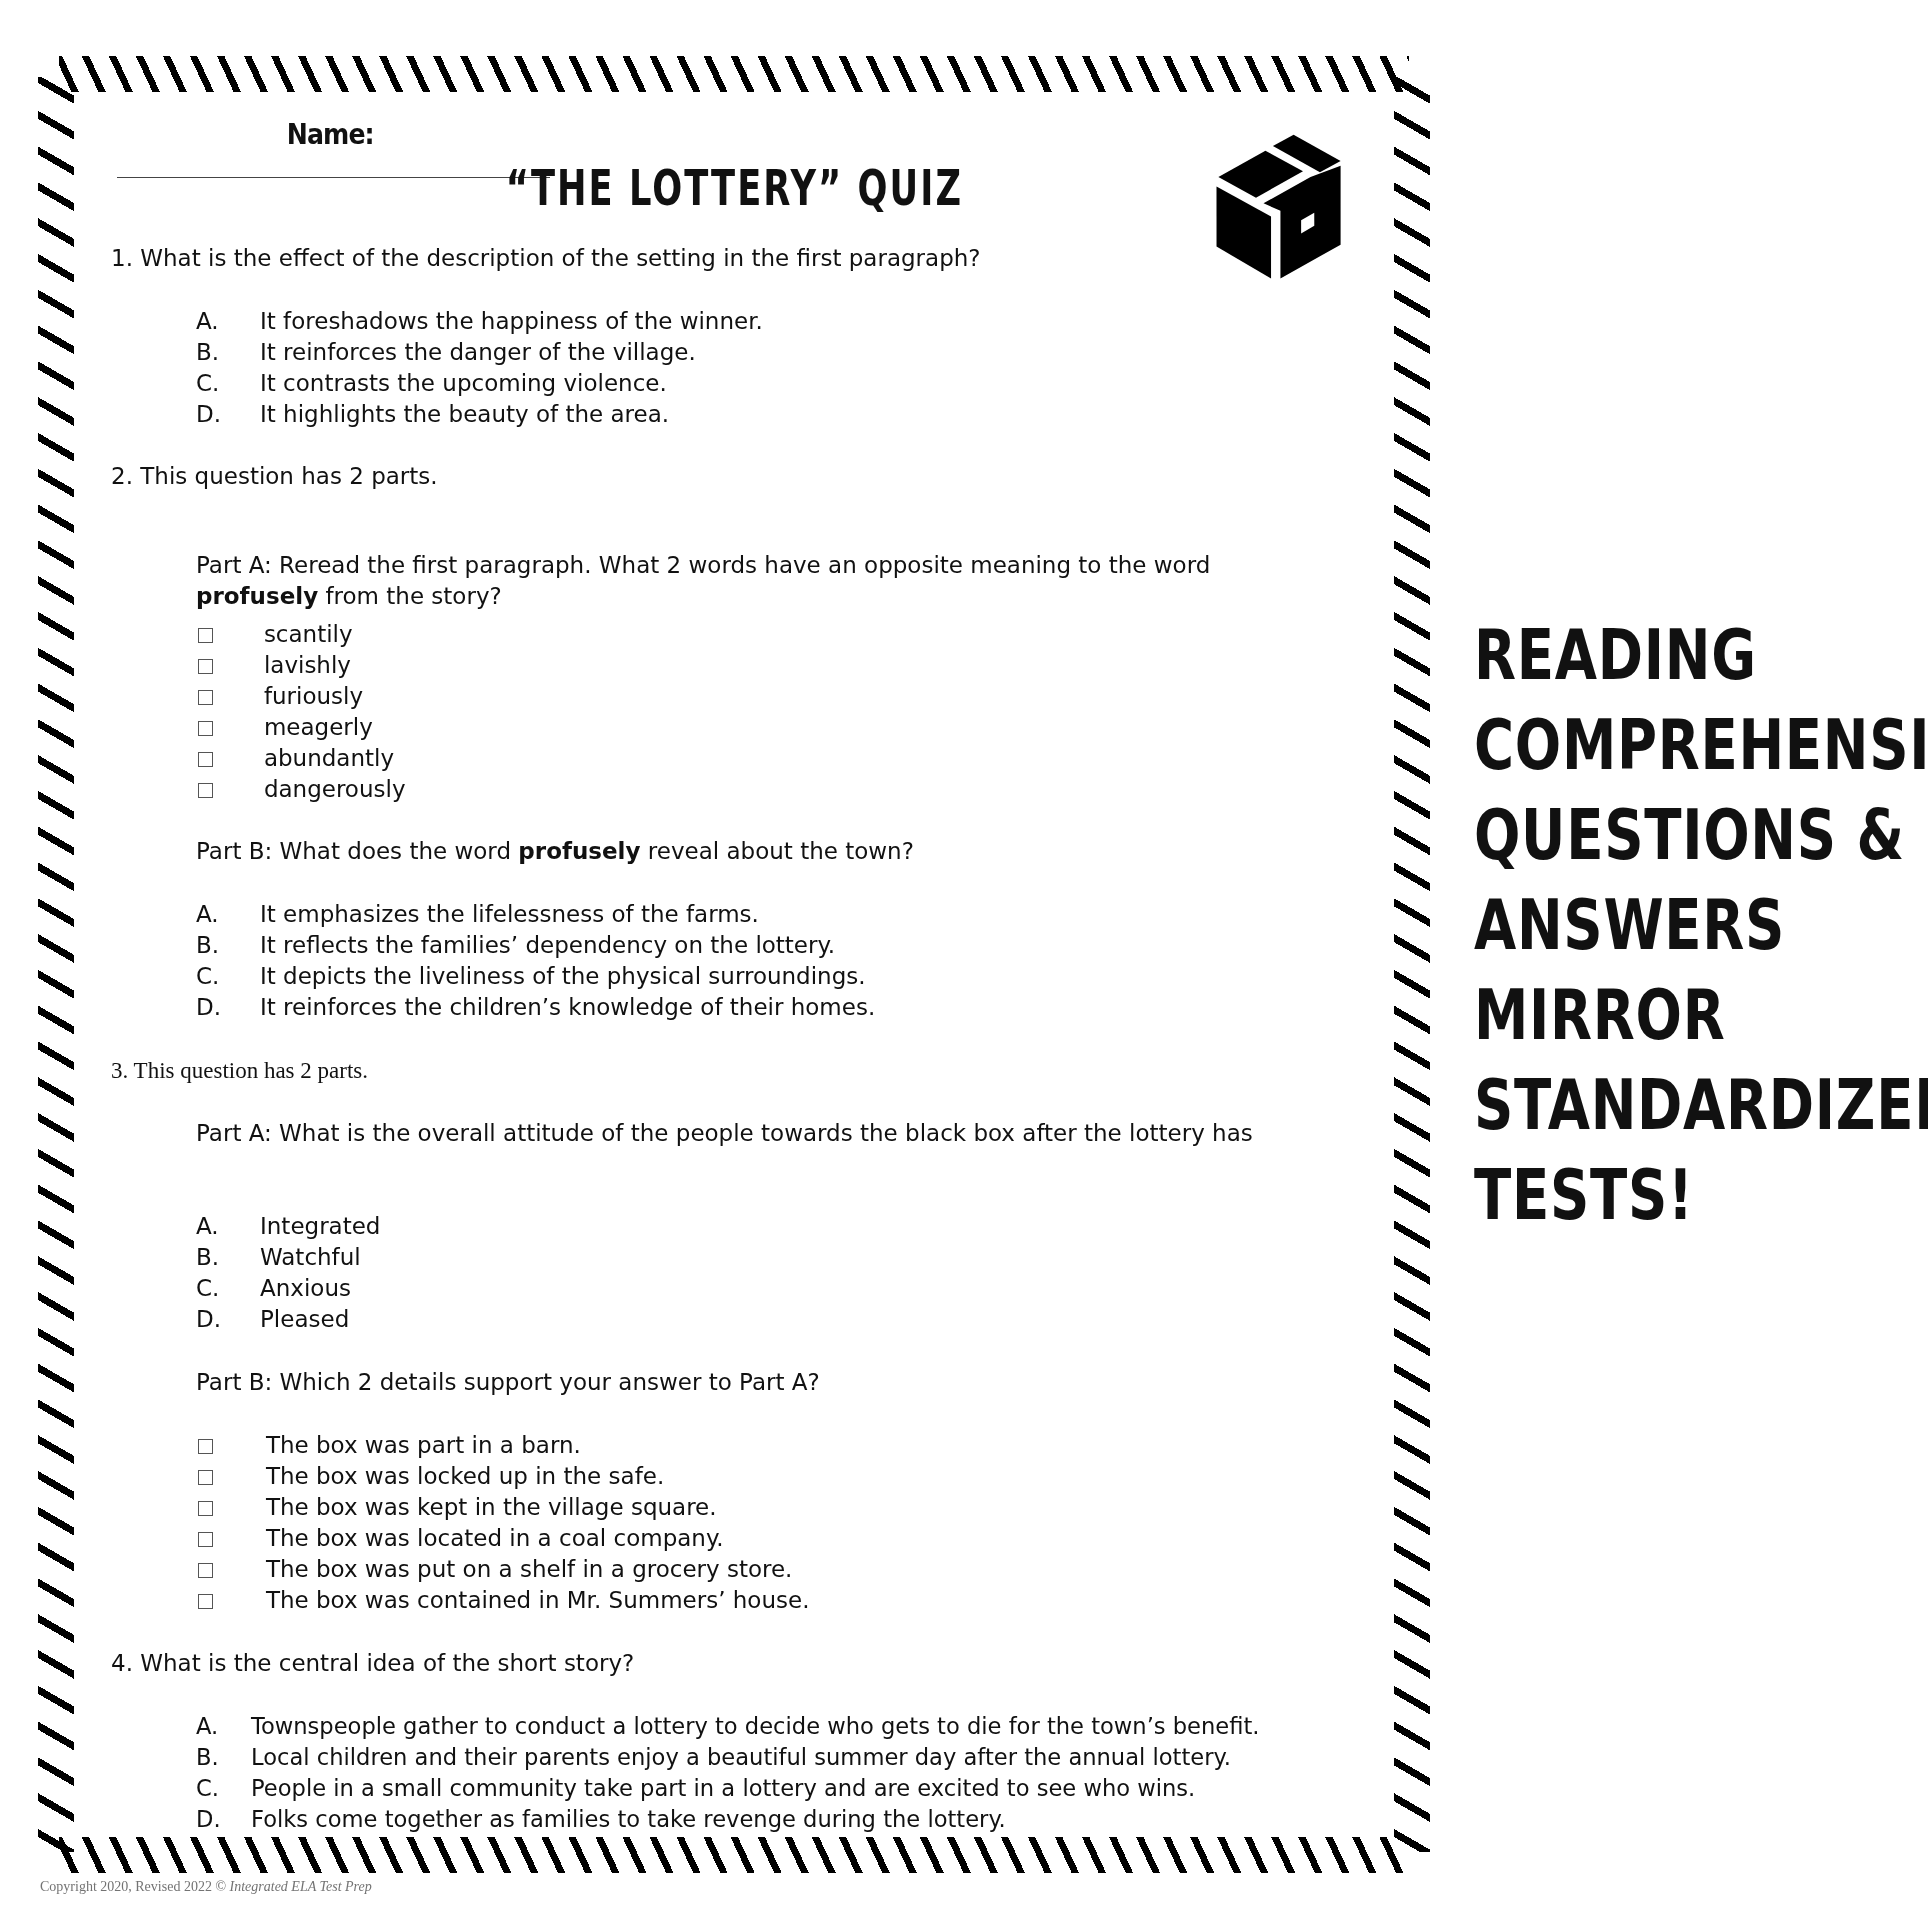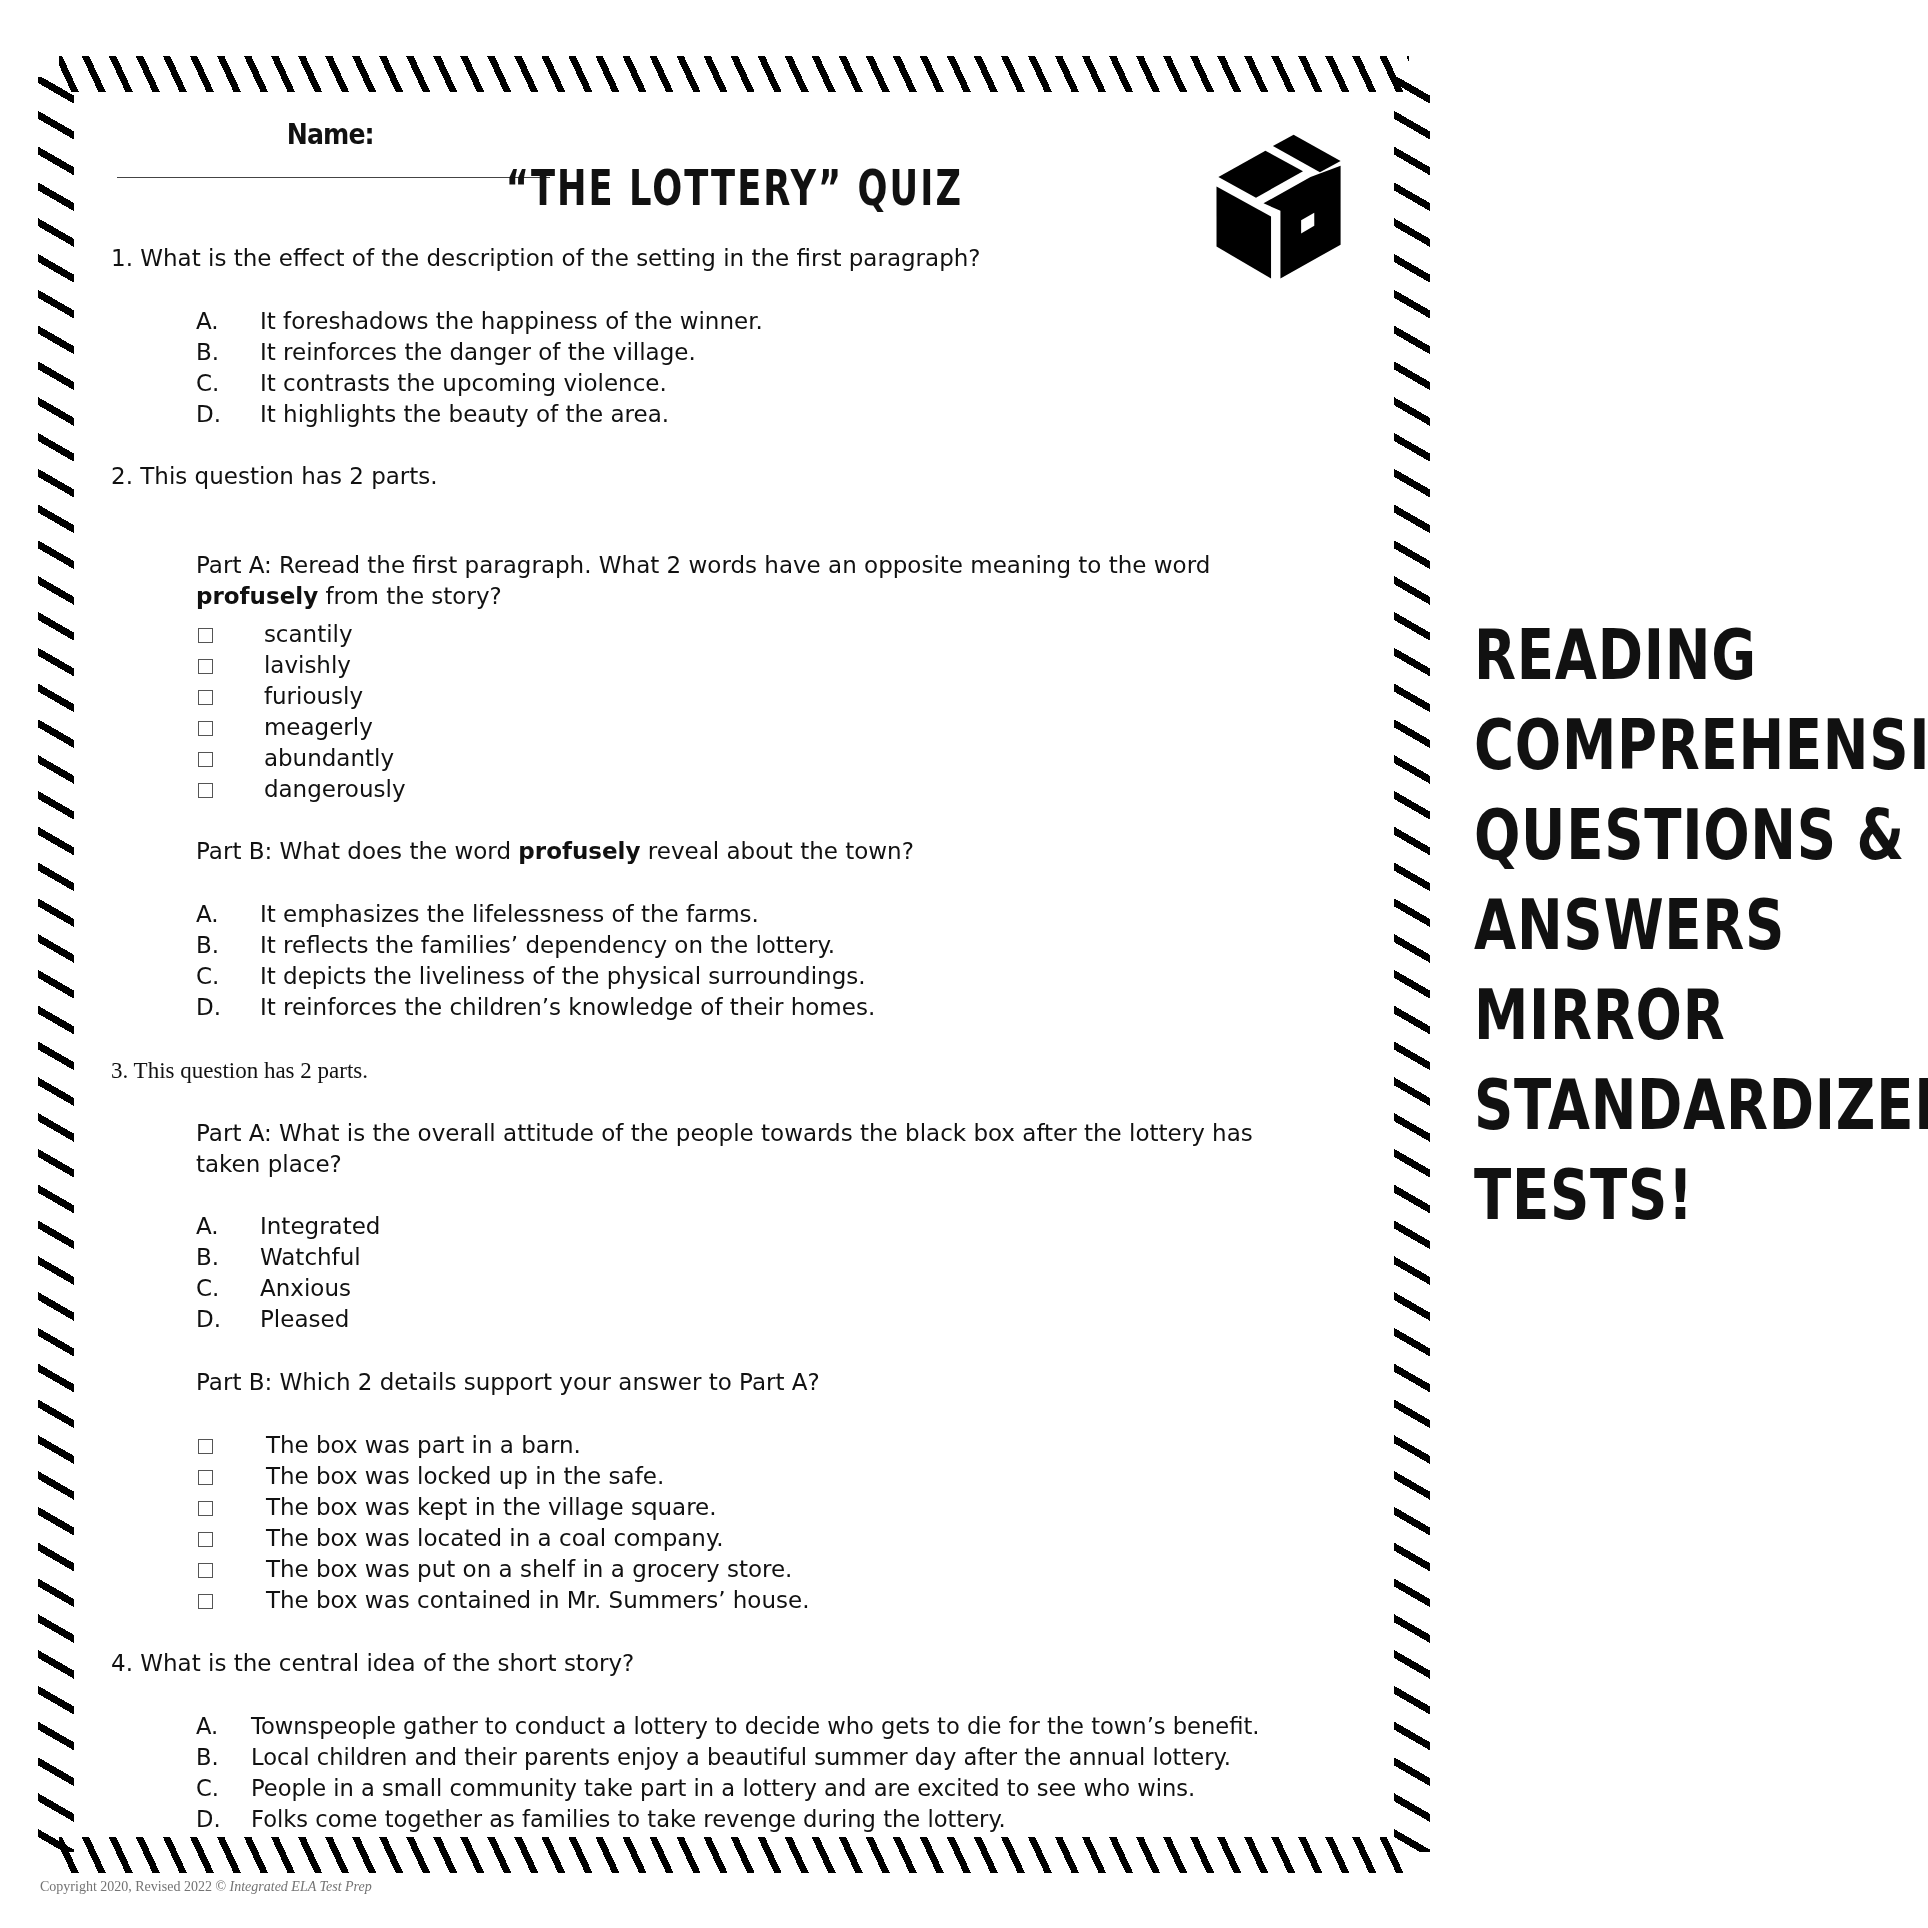--- a/index.html
+++ b/index.html
@@ -137,21 +137,20 @@
     </div>
   <div class="opt">
       <span class="l">D.</span>
       <span>It reinforces the children’s knowledge of their homes.</span>
     </div>
 </div>
 
 <div class="q q-stem" style="top:1055px;font-family:Liberation Serif, serif;">3.  This question has 2 parts.</div>
 <div class="q indent" style="top:1118px;">
   <div>Part A:  What is the overall attitude of the people towards the black box after the lottery has</div>
-  <div>taken place?</div>
 </div>
 <div class="q indent" style="top:1211px;">
   <div class="opt">
       <span class="l">A.</span>
       <span>Integrated</span>
     </div>
   <div class="opt">
       <span class="l">B.</span>
       <span>Watchful</span>
     </div>

